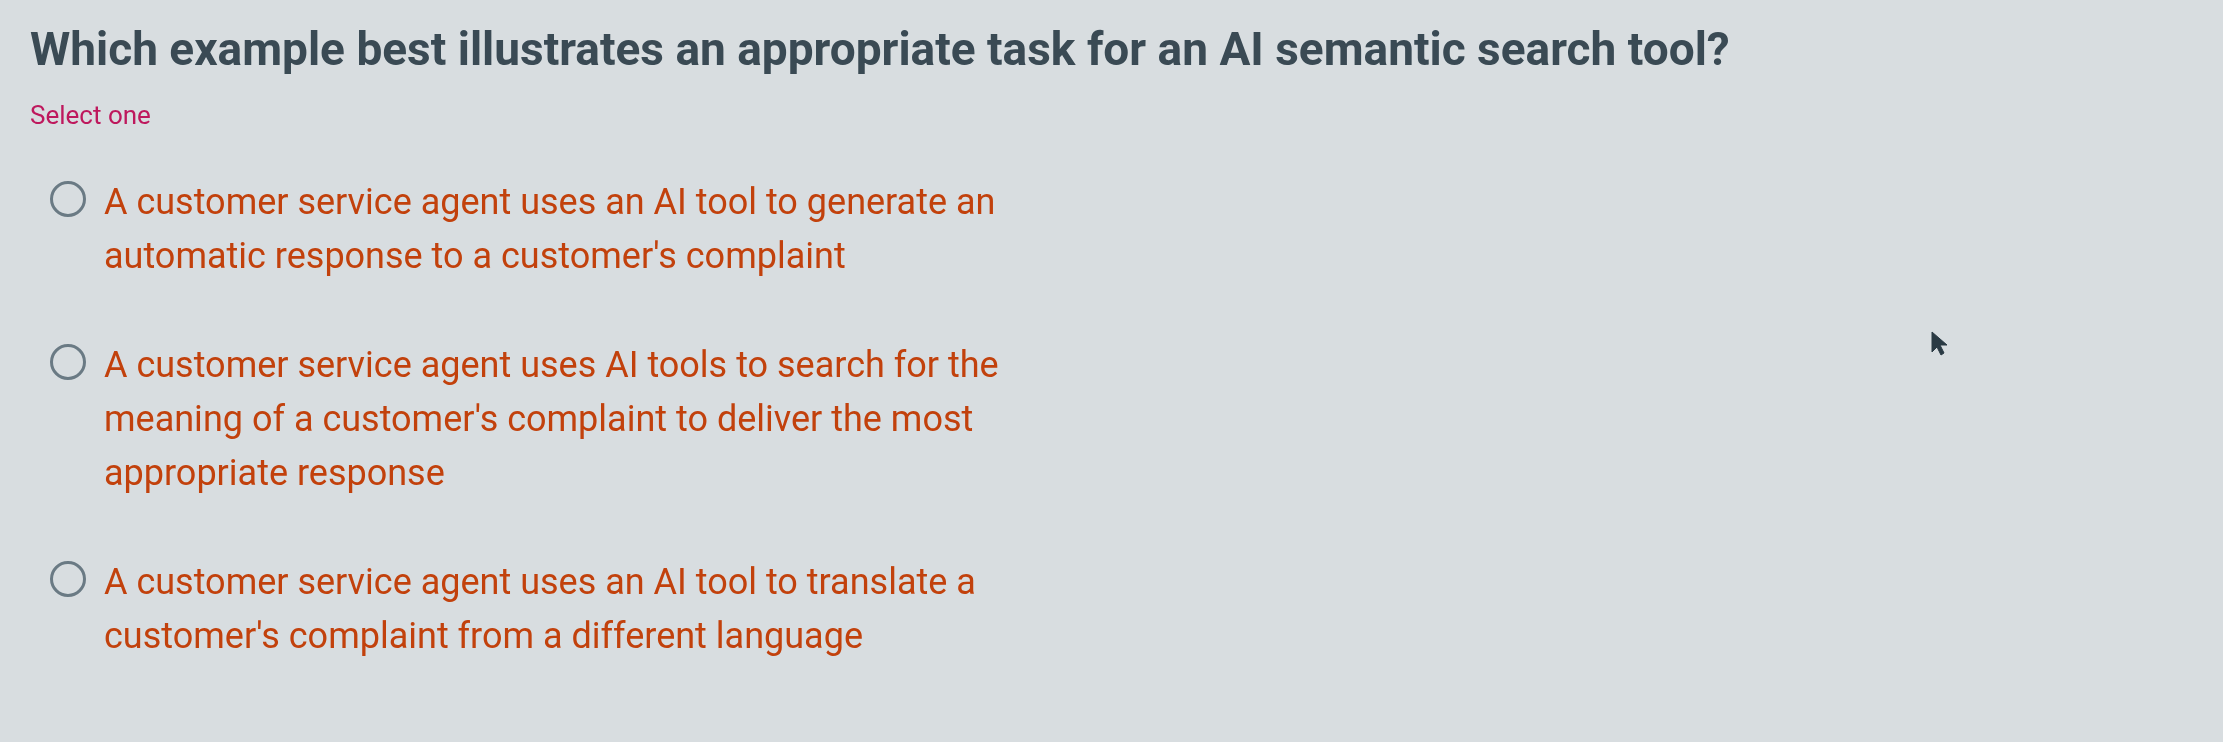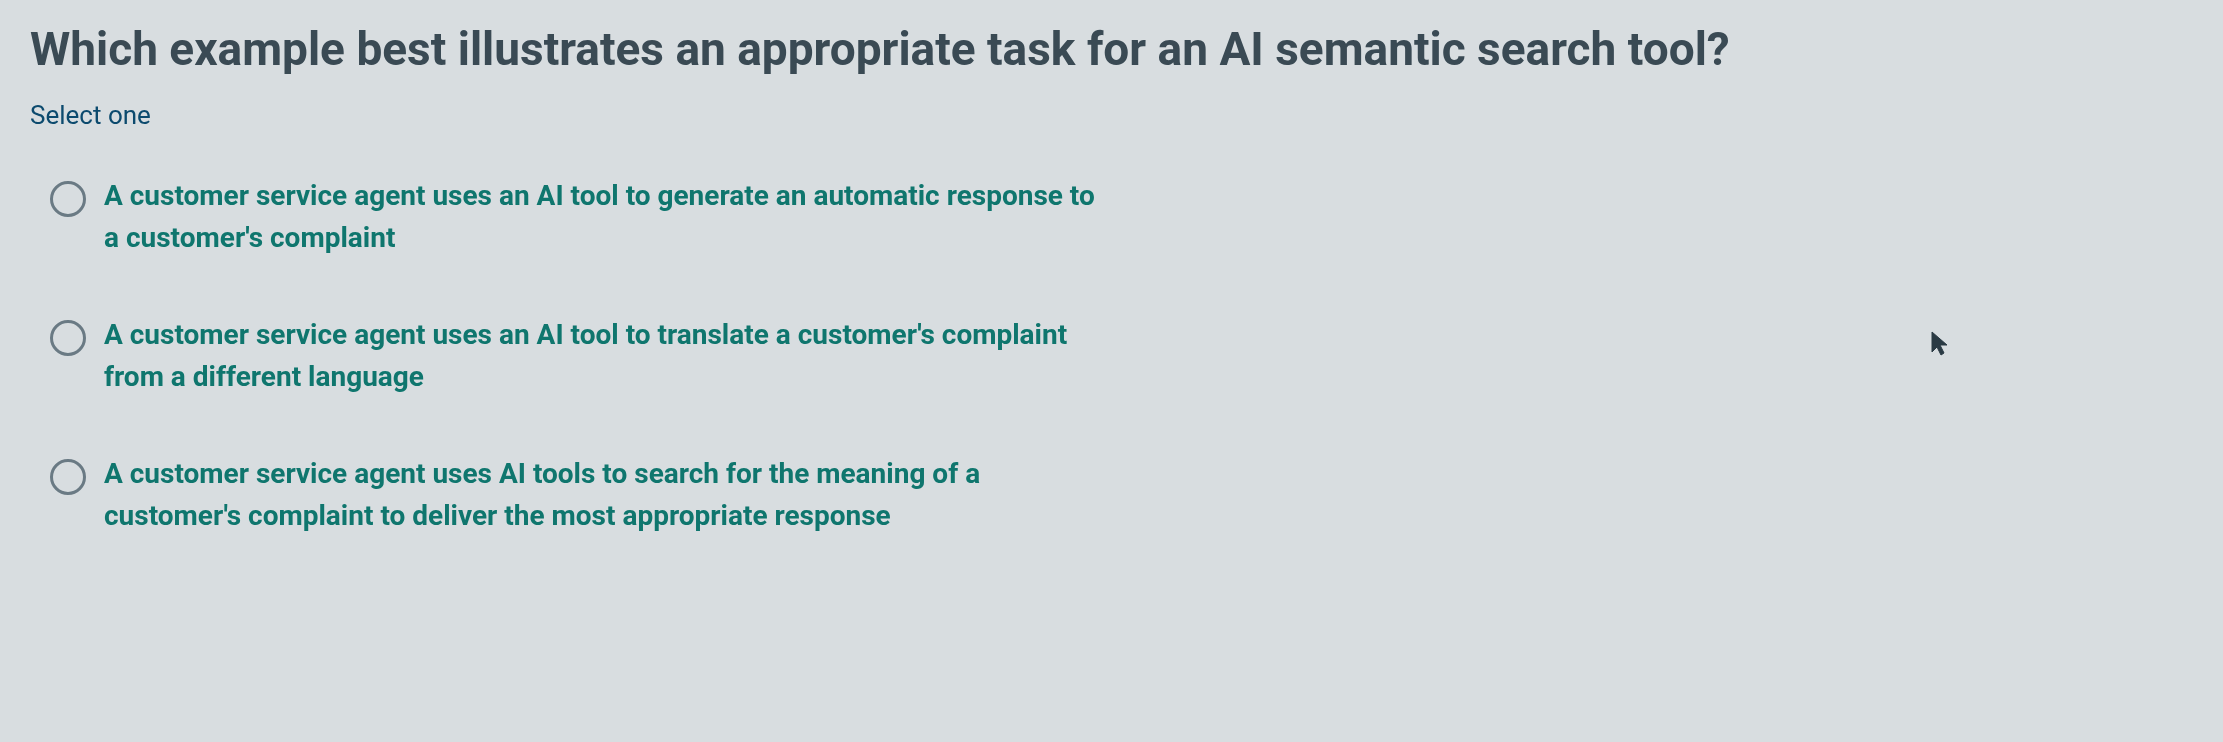--- a/index.html
+++ b/index.html
@@ -17,21 +17,21 @@
     }
     .question-title {
       font-size: 46px;
       font-weight: 700;
       color: #3a4a54;
       margin-bottom: 20px;
       line-height: 1.3;
     }
     .instruction {
       font-size: 26px;
-      color: #0c4a6e;
+      color: #be185d;
       margin-bottom: 45px;
     }
     .options {
       display: flex;
       flex-direction: column;
       gap: 55px;
       padding-left: 20px;
     }
     .option {
       display: flex;
@@ -43,24 +43,24 @@
     .radio-circle {
       flex-shrink: 0;
       width: 36px;
       height: 36px;
       border: 3px solid #6a7a84;
       border-radius: 50%;
       margin-top: 6px;
       background: transparent;
     }
     .option-text {
-      font-size: 28px;
-      color: #0f766e;
+      font-size: 36px;
+      color: #c2410c;
       line-height: 1.5;
-      font-weight: 700;
+      font-weight: 400;
     }
     .cursor {
       position: absolute;
       left: 1930px;
       top: 330px;
       pointer-events: none;
     }
   </style>
 </head>
 <body>
@@ -68,23 +68,23 @@
 <h1 class="question-title">Which example best illustrates an appropriate task for an AI semantic search tool?</h1>
 <div class="instruction">Select one</div>
 
 <div class="options">
   <label class="option">
     <span class="radio-circle"></span>
     <span class="option-text">A customer service agent uses an AI tool to generate an automatic response to a customer's complaint</span>
   </label>
   <label class="option">
     <span class="radio-circle"></span>
-    <span class="option-text">A customer service agent uses an AI tool to translate a customer's complaint from a different language</span>
+    <span class="option-text">A customer service agent uses AI tools to search for the meaning of a customer's complaint to deliver the most appropriate response</span>
   </label>
   <label class="option">
     <span class="radio-circle"></span>
-    <span class="option-text">A customer service agent uses AI tools to search for the meaning of a customer's complaint to deliver the most appropriate response</span>
+    <span class="option-text">A customer service agent uses an AI tool to translate a customer's complaint from a different language</span>
   </label>
 </div>
 
 <svg class="cursor" width="20" height="28" viewBox="0 0 20 28">
   <path d="M 2 2 L 2 22 L 7 17 L 11 25 L 14 23 L 10 15 L 17 15 Z" fill="#2a3a44" stroke="#2a3a44" stroke-width="1"></path>
 </svg>
 
 </body></html>

